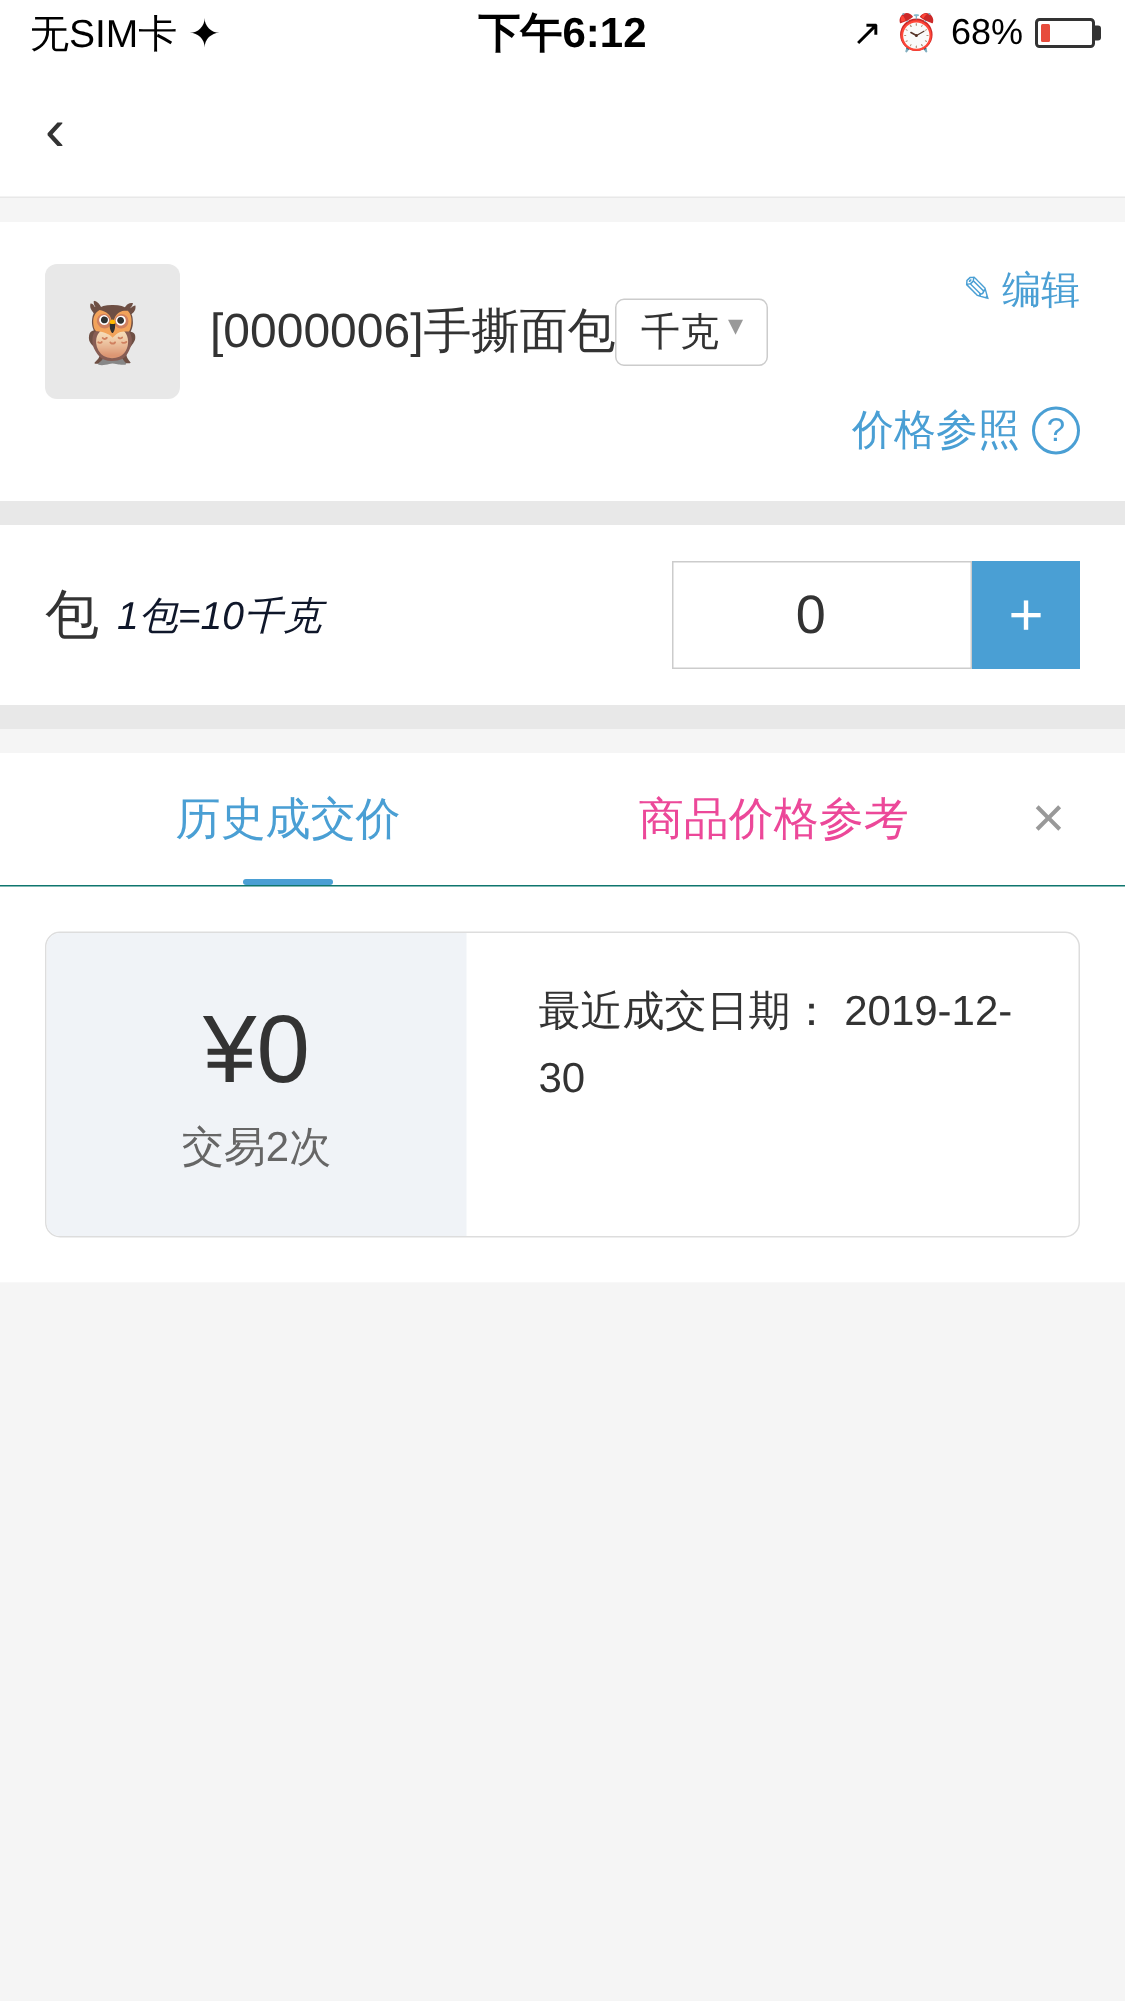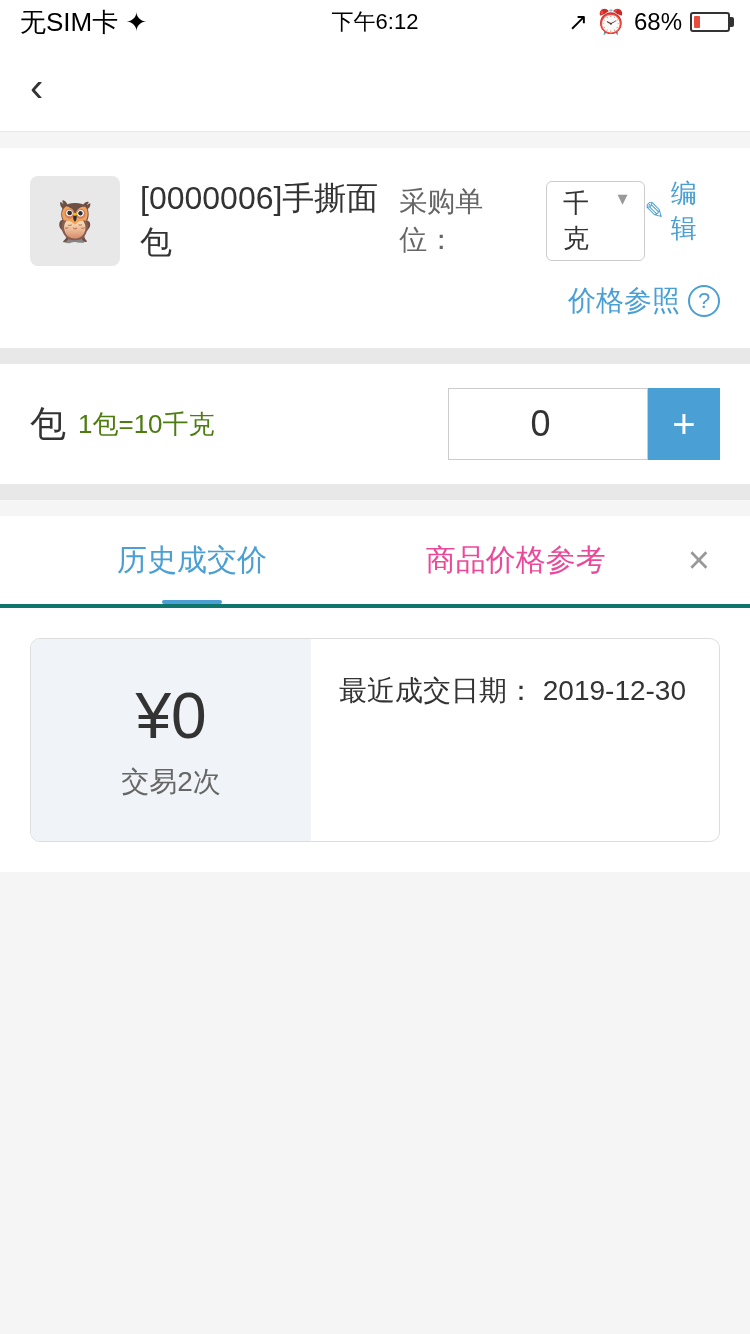--- a/index.html
+++ b/index.html
@@ -24,22 +24,22 @@
       font-weight: 500;
     }
     .status-left {
       display: flex;
       align-items: center;
       gap: 8px;
       font-size: 26px;
       justify-content: flex-end;
     }
     .status-center {
-      font-size: 22px;
-      font-weight: 400;
+      font-size: 28px;
+      font-weight: 700;
       position: absolute;
       left: 50%;
       transform: translateX(-50%);
     }
     .status-right {
       display: flex;
       align-items: center;
       gap: 8px;
       font-size: 22px;
     }
@@ -169,21 +169,21 @@
       color: #4a9fd4;
       display: flex;
       align-items: center;
       gap: 6px;
     }
     .price-ref-row {
       display: flex;
       align-items: center;
       justify-content: flex-end;
       gap: 8px;
-      margin-top: 16px;
+      margin-top: 2px;
     }
     .price-ref-link {
       font-size: 28px;
       color: #4a9fd4;
     }
     .help-circle {
       width: 32px;
       height: 32px;
       border: 2px solid #4a9fd4;
       border-radius: 50%;
@@ -213,21 +213,22 @@
       align-items: center;
       gap: 12px;
     }
     .unit-badge {
       font-size: 36px;
       color: #333;
       font-weight: 500;
     }
     .unit-conversion {
       font-size: 26px;
-      color: #4d7c0f;
+      color: #0f172a;
+      font-style: italic;
     }
     .quantity-input-row {
       display: flex;
       align-items: center;
       gap: 0;
     }
     .quantity-input {
       width: 200px;
       height: 72px;
       border: 1px solid #ccc;
@@ -246,21 +247,21 @@
       display: flex;
       align-items: center;
       justify-content: center;
       cursor: pointer;
     }
 
     
     .tabs-container {
       background: #fff;
       margin-top: 16px;
-      border-bottom: 4px solid #0f766e;
+      border-bottom: 1px solid #0f766e;
       display: flex;
       align-items: center;
       padding: 0 30px;
       position: relative;
     }
     .tab-item {
       flex: 1;
       height: 88px;
       display: flex;
       flex-direction: column;
@@ -322,20 +323,21 @@
       font-size: 28px;
       color: #666;
       margin-top: 10px;
     }
     .price-right-panel {
       flex: 1;
       padding: 30px 28px;
       display: flex;
       flex-direction: column;
       gap: 32px;
+      margin-left: 20px;
     }
     .price-detail-row {
       font-size: 28px;
       color: #333;
       line-height: 1.6;
     }
 
     
     .bottom-area {
       background: #f5f5f5;
@@ -369,21 +371,20 @@
 
 <div class="product-card">
   <div class="product-header">
     <div class="product-left">
       <div class="product-thumbnail">
         <span class="owl-icon">🦉</span>
       </div>
       <div class="product-info">
         <span class="product-name">[0000006]手撕面包</span>
         <div class="product-unit-row">
-          <span class="unit-label">采购单位：</span>
           <div class="unit-select">
             <span>千克</span>
             <span class="unit-select-arrow">▾</span>
           </div>
         </div>
       </div>
     </div>
     <span class="edit-link">
       <span style="font-size:24px;">✎</span>
       <span>编辑</span>

